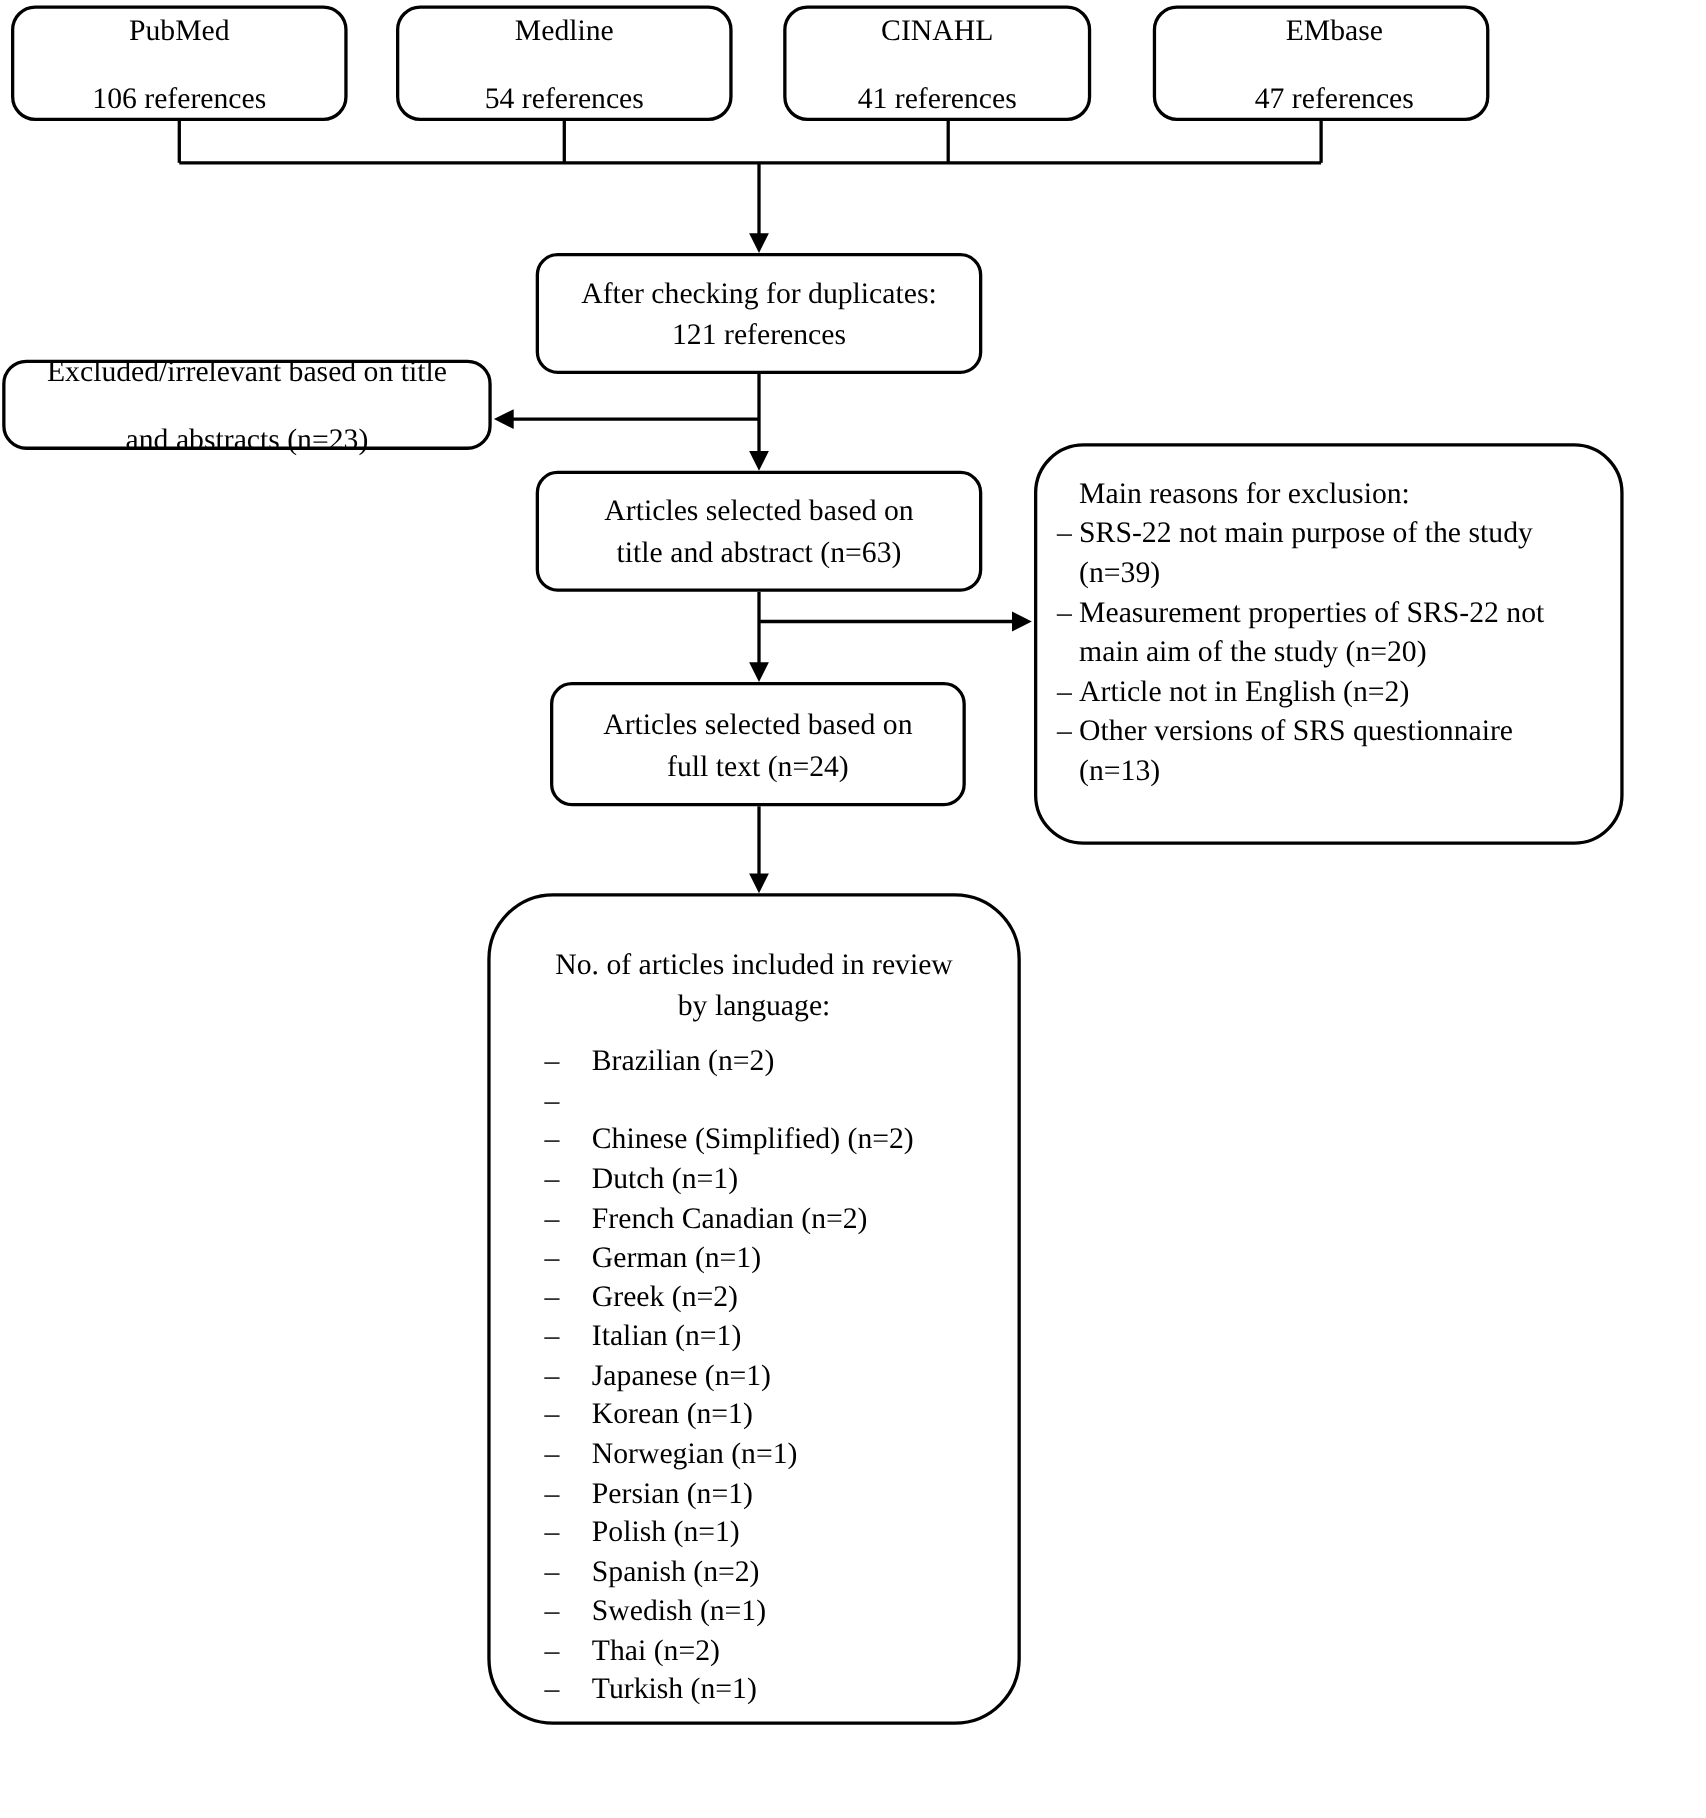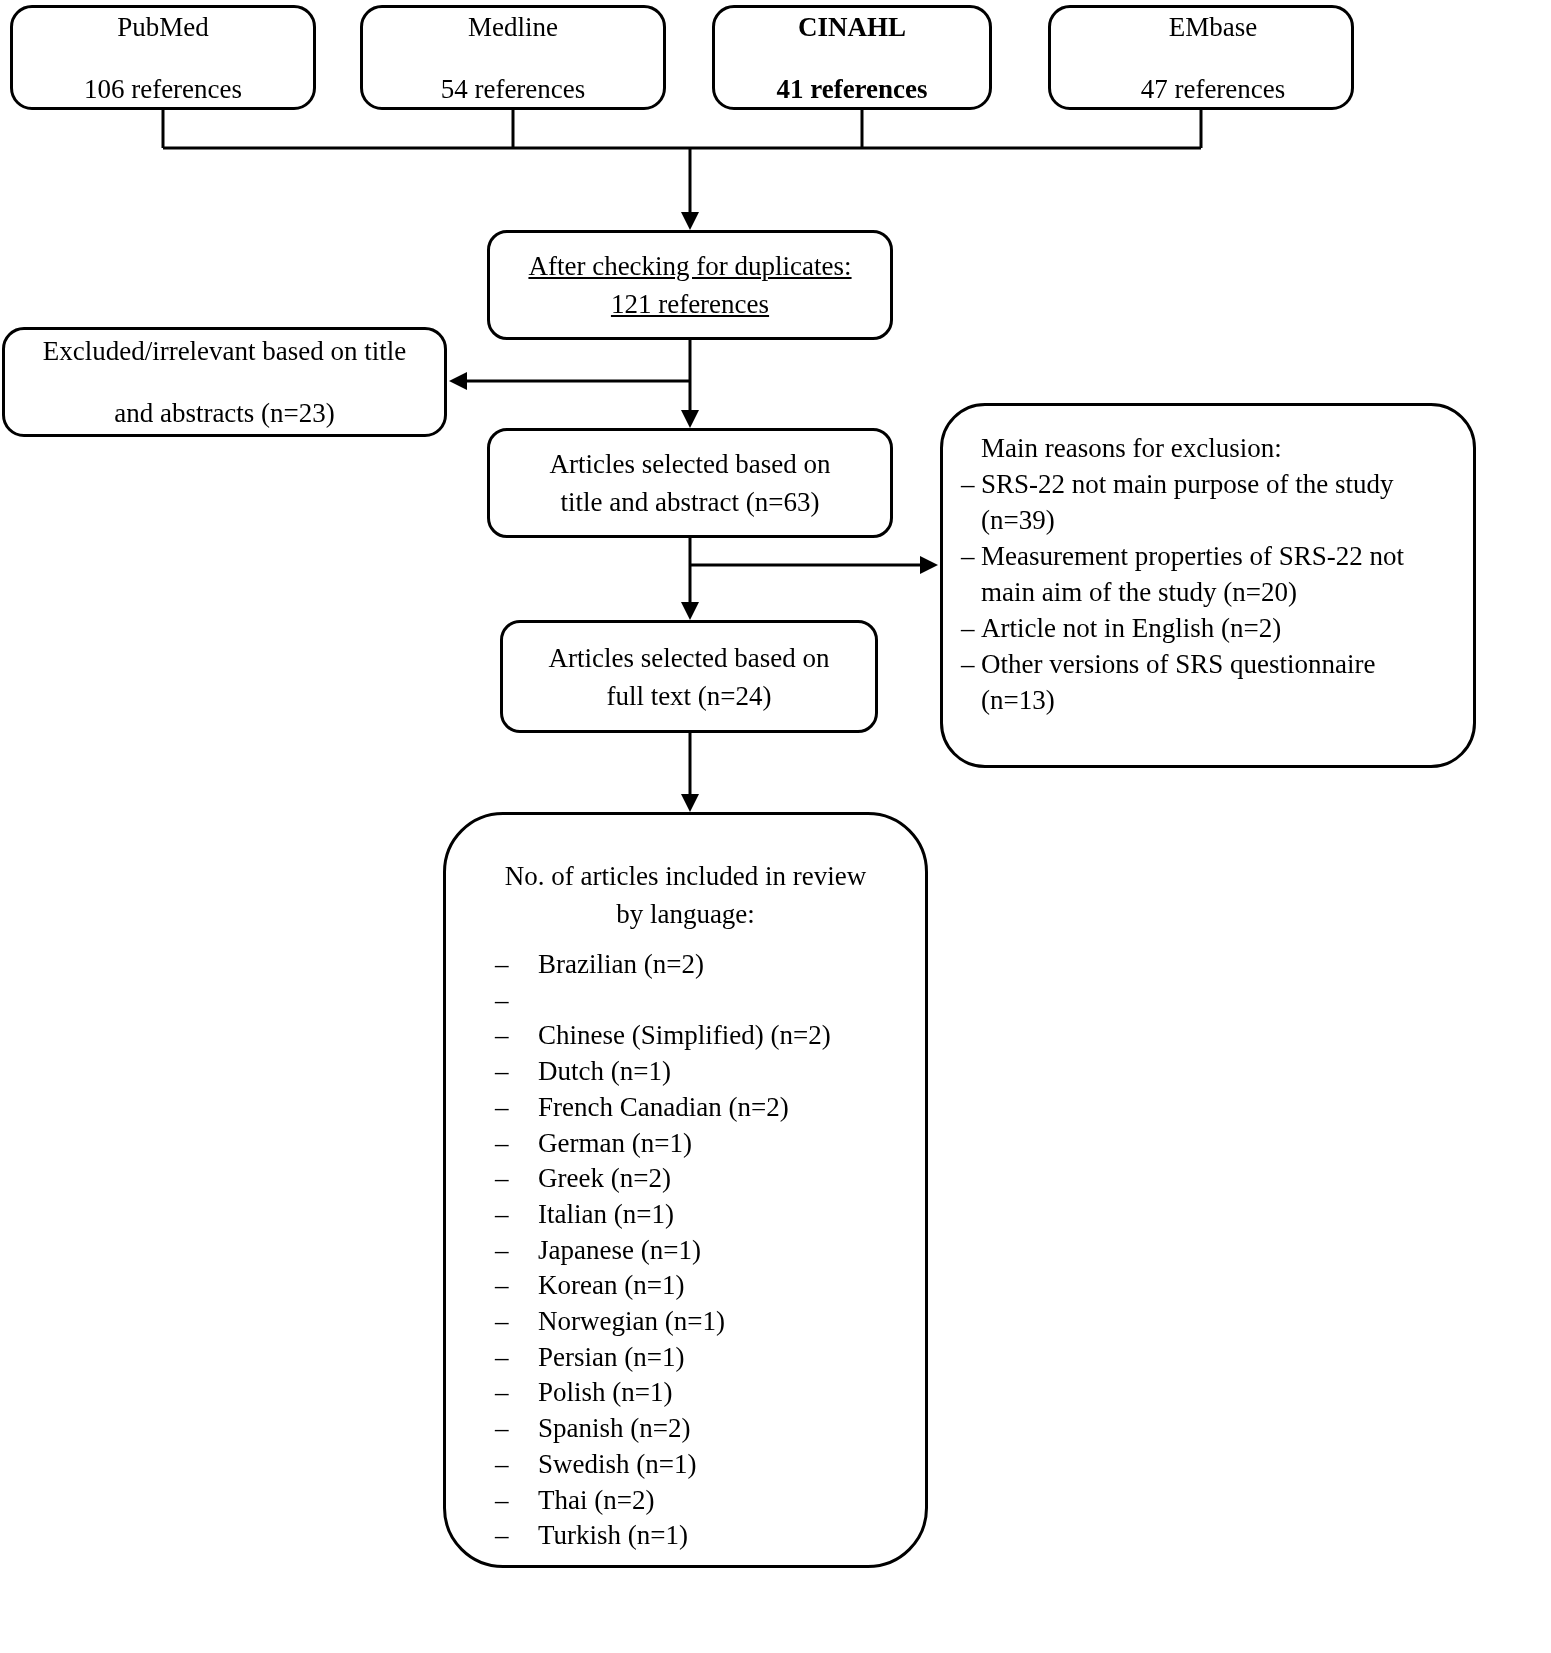--- a/index.html
+++ b/index.html
@@ -32,25 +32,25 @@
     text-align: center;
   }
   .r22 { border-radius: 22px; gap: 24px; }
   .r20 { border-radius: 20px; }
   .r45 { border-radius: 45px; }
   .r60 { border-radius: 60px; }
 
   
   .src-pubmed   { left: 10px;   top: 5px; width: 306px; height: 105px; }
   .src-medline  { left: 360px;  top: 5px; width: 306px; height: 105px; }
-  .src-cinahl   { left: 712px;  top: 5px; width: 280px; height: 105px; font-weight: bold; }
+  .src-cinahl   { left: 712px;  top: 5px; width: 280px; height: 105px; }
   .src-embase   { left: 1048px; top: 5px; width: 306px; height: 105px; padding-left: 24px; }
 
-  .box-duplicates    { left: 487px; top: 230px; width: 406px; height: 110px; text-decoration: underline; }
-  .box-excluded      { left: 2px;   top: 327px; width: 445px; height: 110px; }
+  .box-duplicates    { left: 487px; top: 230px; width: 406px; height: 110px; }
+  .box-excluded      { left: 2px;   top: 327px; width: 445px; height: 82px; }
   .box-titleabstract { left: 487px; top: 428px; width: 406px; height: 110px; }
   .box-fulltext      { left: 500px; top: 620px; width: 378px; height: 113px; }
 
   .box-exclusion {
     left: 940px; top: 403px; width: 536px; height: 365px;
     padding: 24px 22px 16px 18px;
     line-height: 36px;
   }
   .box-exclusion .exclusion-title {
     padding-left: 20px;

